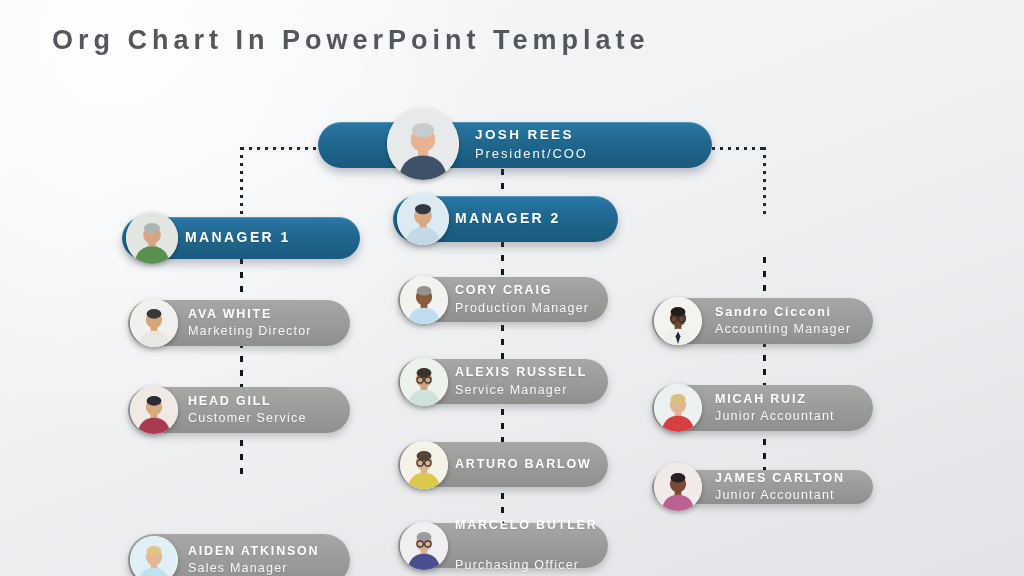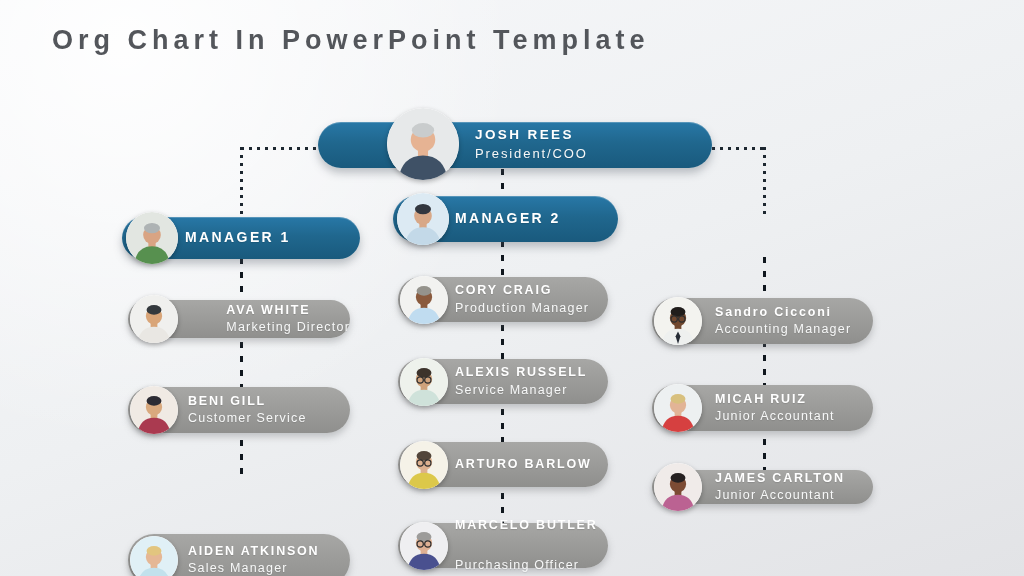--- a/index.html
+++ b/index.html
@@ -93,21 +93,21 @@
             <rect x="43" y="52" width="14" height="18" fill="#d9a483"></rect>
             <path d="M15 102 Q20 66 50 66 Q80 66 85 102 Z" fill="#57904f"></path>
             <circle cx="50" cy="44" r="17" fill="#d9a483"></circle>
             <ellipse cx="50" cy="31" rx="15.5" ry="10" fill="#aeb3b4"></ellipse>
           </svg>
         </div>
         <div class="txt" style="padding-left: 63px;">
           <div class="nm lbl">MANAGER 1</div>
         </div>
       </div>
-      <div class="node gray" style="left: 128px; top: 300px; width: 222px; height: 38px; justify-content: flex-end;">
+      <div class="node gray" style="left: 128px; top: 300px; width: 222px; height: 46px;">
         <div class="avatar" style="height: 48px; width: 48px; left: 2px; top: 50%; transform: translateY(-50%);">
           <svg viewBox="0 0 100 100" xmlns="http://www.w3.org/2000/svg">
             <circle cx="50" cy="50" r="50" fill="#f0f0ee"></circle>
             <rect x="43" y="52" width="14" height="18" fill="#d9a578"></rect>
             <path d="M15 102 Q20 66 50 66 Q80 66 85 102 Z" fill="#e9e7e3"></path>
             <circle cx="50" cy="44" r="17" fill="#d9a578"></circle>
             <ellipse cx="50" cy="31" rx="15.5" ry="10" fill="#34393d"></ellipse>
           </svg>
         </div>
         <div class="txt" style="padding-left: 60px;">
@@ -119,21 +119,21 @@
         <div class="avatar" style="height: 48px; width: 48px; left: 2px; top: 50%; transform: translateY(-50%);">
           <svg viewBox="0 0 100 100" xmlns="http://www.w3.org/2000/svg">
             <circle cx="50" cy="50" r="50" fill="#f0eae4"></circle>
             <rect x="43" y="52" width="14" height="18" fill="#d9a97e"></rect>
             <path d="M15 102 Q20 66 50 66 Q80 66 85 102 Z" fill="#aa3a50"></path>
             <circle cx="50" cy="44" r="17" fill="#d9a97e"></circle>
             <ellipse cx="50" cy="31" rx="15.5" ry="10" fill="#2c2b33"></ellipse>
           </svg>
         </div>
         <div class="txt" style="padding-left: 60px;">
-          <div class="nm">BENI GILL</div>
+          <div class="nm">HEAD GILL</div>
           <div class="rl">Customer Service</div>
         </div>
       </div>
       <div class="node gray" style="left: 128px; top: 498px; width: 222px; height: 52px; margin-top: 36px;">
         <div class="avatar" style="height: 48px; width: 48px; left: 2px; top: 50%; transform: translateY(-50%);">
           <svg viewBox="0 0 100 100" xmlns="http://www.w3.org/2000/svg">
             <circle cx="50" cy="50" r="50" fill="#e0f0f6"></circle>
             <rect x="43" y="52" width="14" height="18" fill="#e5b795"></rect>
             <path d="M15 102 Q20 66 50 66 Q80 66 85 102 Z" fill="#c2e1ec"></path>
             <circle cx="50" cy="44" r="17" fill="#e5b795"></circle>

